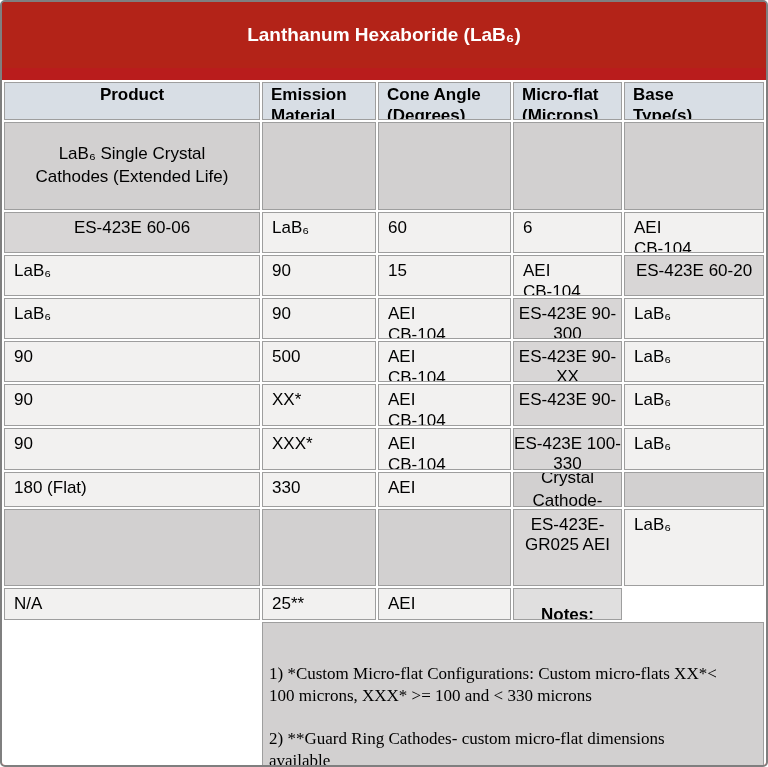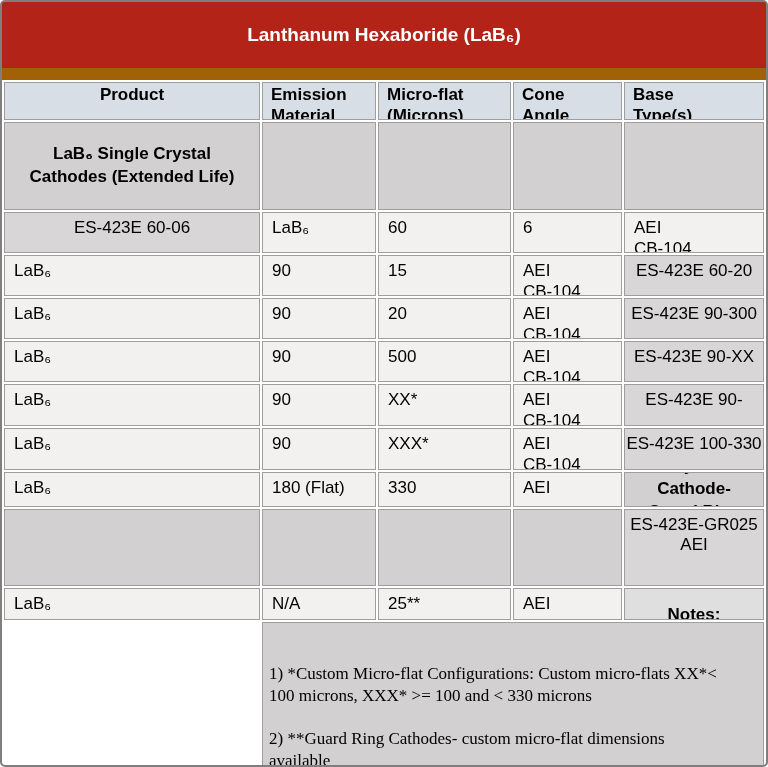--- a/index.html
+++ b/index.html
@@ -1,20 +1,20 @@
 <!DOCTYPE html>
 <html><head>
 <meta charset="utf-8">
 <style>
   html,body{margin:0;padding:0;background:#fff;}
   *{box-sizing:border-box;}
   #frame{
     width:768px;height:767px;
     border:2px solid #7f7f7f;border-radius:5px;
-    overflow:hidden;background:#a16207;
+    overflow:hidden;background:#b91c1c;
     font-family:"Liberation Sans","DejaVu Sans",sans-serif;
     color:#000;
   }
   #title-bar{
     height:66px;background:#B32318;color:#fff;
     display:flex;align-items:center;justify-content:center;
     font-size:19px;font-weight:bold;
   }
   #grid{
     height:697px;
@@ -23,21 +23,21 @@
     grid-template-rows:38px 88px 41px 41px 41px 41px 42px 42px 35px 77px 32px 1fr;
     gap:2px;padding:2px;background:#ffffff;margin-top:12px;
   }
   .cell{border:1px solid #9e9e9e;font-size:17px;overflow:hidden;}
   .colhead{
     background:#D8DEE5;font-weight:bold;
     padding:2px 6px 0 8px;white-space:pre-line;line-height:1.22;
   }
   .colhead.center{text-align:center;padding-left:0;padding-right:0;}
   .sechead{
-    background:#D2D0D0;font-weight:bold;text-align:center;
+    background:#D2D0D0;font-weight:normal;text-align:center;
     display:flex;align-items:center;justify-content:center;
     white-space:pre-line;line-height:1.35;padding:0 10px;
   }
   .grayfill{background:#D2D0D0;}
   .prod{
     background:#D8D6D6;text-align:center;padding-top:5px;line-height:1.2;
   }
   .data{
     background:#F2F1F0;padding:4px 6px 0 9px;white-space:pre-line;line-height:1.25;
   }
@@ -58,24 +58,24 @@
 
   <div id="title-bar">
     <span>Lanthanum Hexaboride (LaB₆)</span>
   </div>
 
   <div id="grid">
 
     <div class="cell colhead center">Product</div>
     <div class="cell colhead">Emission
 Material</div>
+    <div class="cell colhead">Cone Angle
+(Degrees)</div>
     <div class="cell colhead">Micro-flat
 (Microns)</div>
-    <div class="cell colhead">Cone Angle
-(Degrees)</div>
     <div class="cell colhead">Base
 Type(s)</div>
 
     <div class="cell sechead">LaB₆ Single Crystal
 Cathodes (Extended Life)</div>
     <div class="cell grayfill"></div>
     <div class="cell grayfill"></div>
     <div class="cell grayfill"></div>
     <div class="cell grayfill"></div>
 
@@ -88,21 +88,20 @@
 
     <div class="cell data">LaB₆</div>
     <div class="cell data">90</div>
     <div class="cell data">15</div>
     <div class="cell data">AEI
 CB-104</div>
 
     <div class="cell prod">ES-423E 60-20</div>
     <div class="cell data">LaB₆</div>
     <div class="cell data">90</div>
-    <div class="cell data">20</div>
     <div class="cell data">AEI
 CB-104</div>
 
     <div class="cell prod">ES-423E 90-300</div>
     <div class="cell data">LaB₆</div>
     <div class="cell data">90</div>
     <div class="cell data">500</div>
     <div class="cell data">AEI
 CB-104</div>
 

